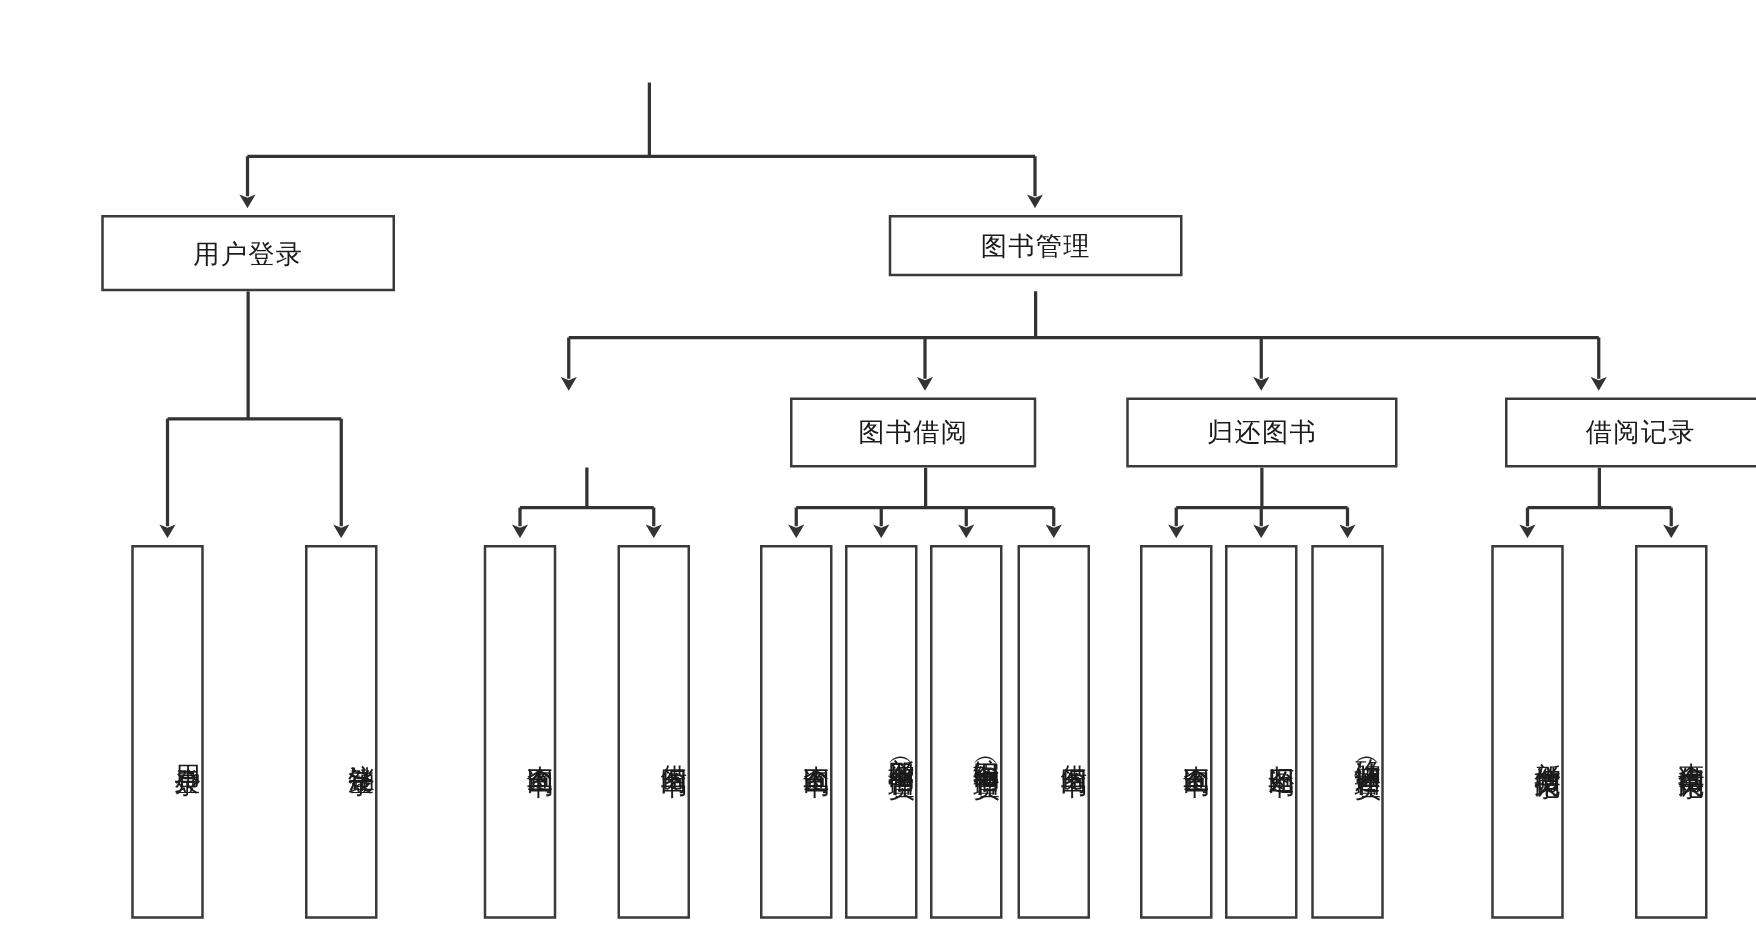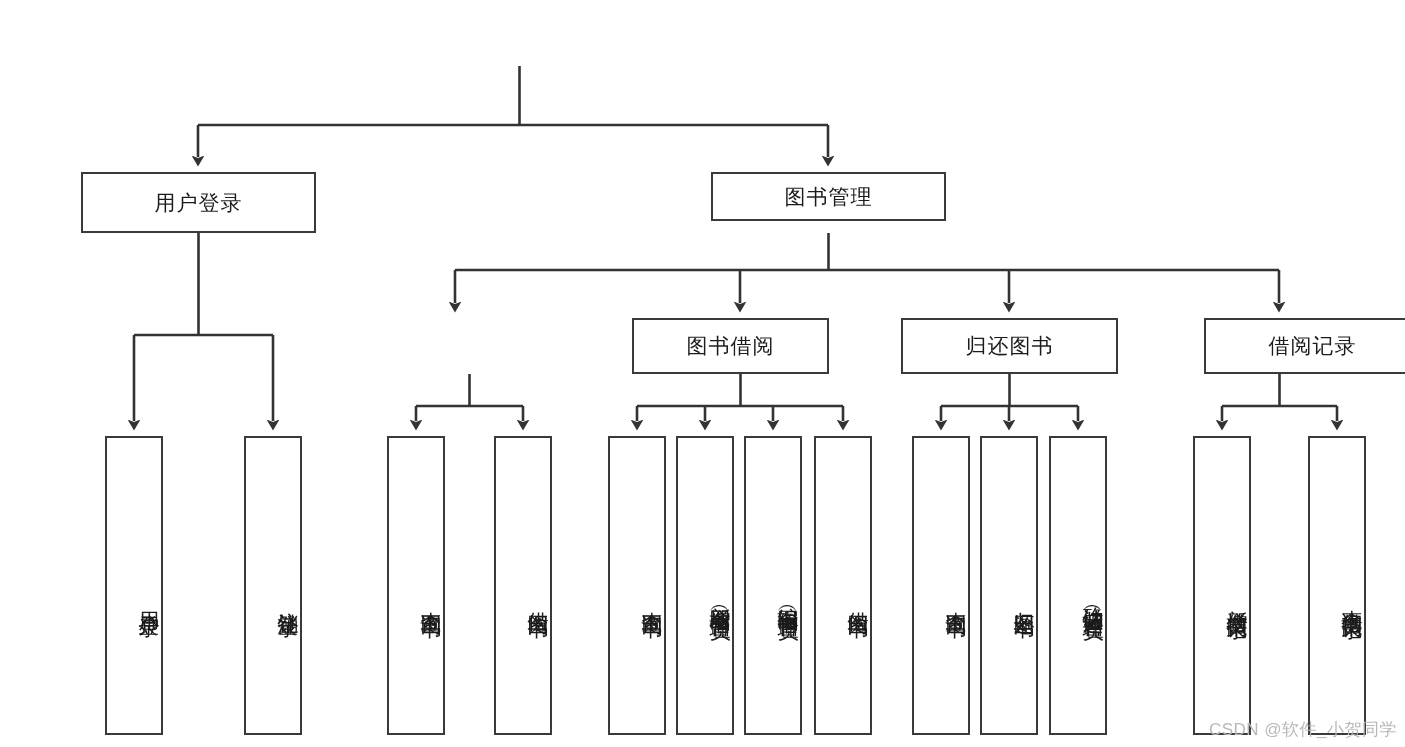--- a/index.html
+++ b/index.html
@@ -130,15 +130,14 @@
   <div class="node v" style="left:744px;top:436px;width:58px;height:299px;">编辑图书（管理员）</div>
   <div class="node v" style="left:814px;top:436px;width:58px;height:299px;">借阅图书</div>
 
   <div class="node v" style="left:912px;top:436px;width:58px;height:299px;">查询图书</div>
   <div class="node v" style="left:980px;top:436px;width:58px;height:299px;">归还图书</div>
   <div class="node v" style="left:1049px;top:436px;width:58px;height:299px;">确认归还（管理员）</div>
 
   <div class="node v" style="left:1193px;top:436px;width:58px;height:299px;">新增借阅记录</div>
   <div class="node v" style="left:1308px;top:436px;width:58px;height:299px;">查询借阅记录</div>
 
-  <div class="watermark">CSDN @软件_小贺同学</div>
 
 </div>
 
 </body></html>

